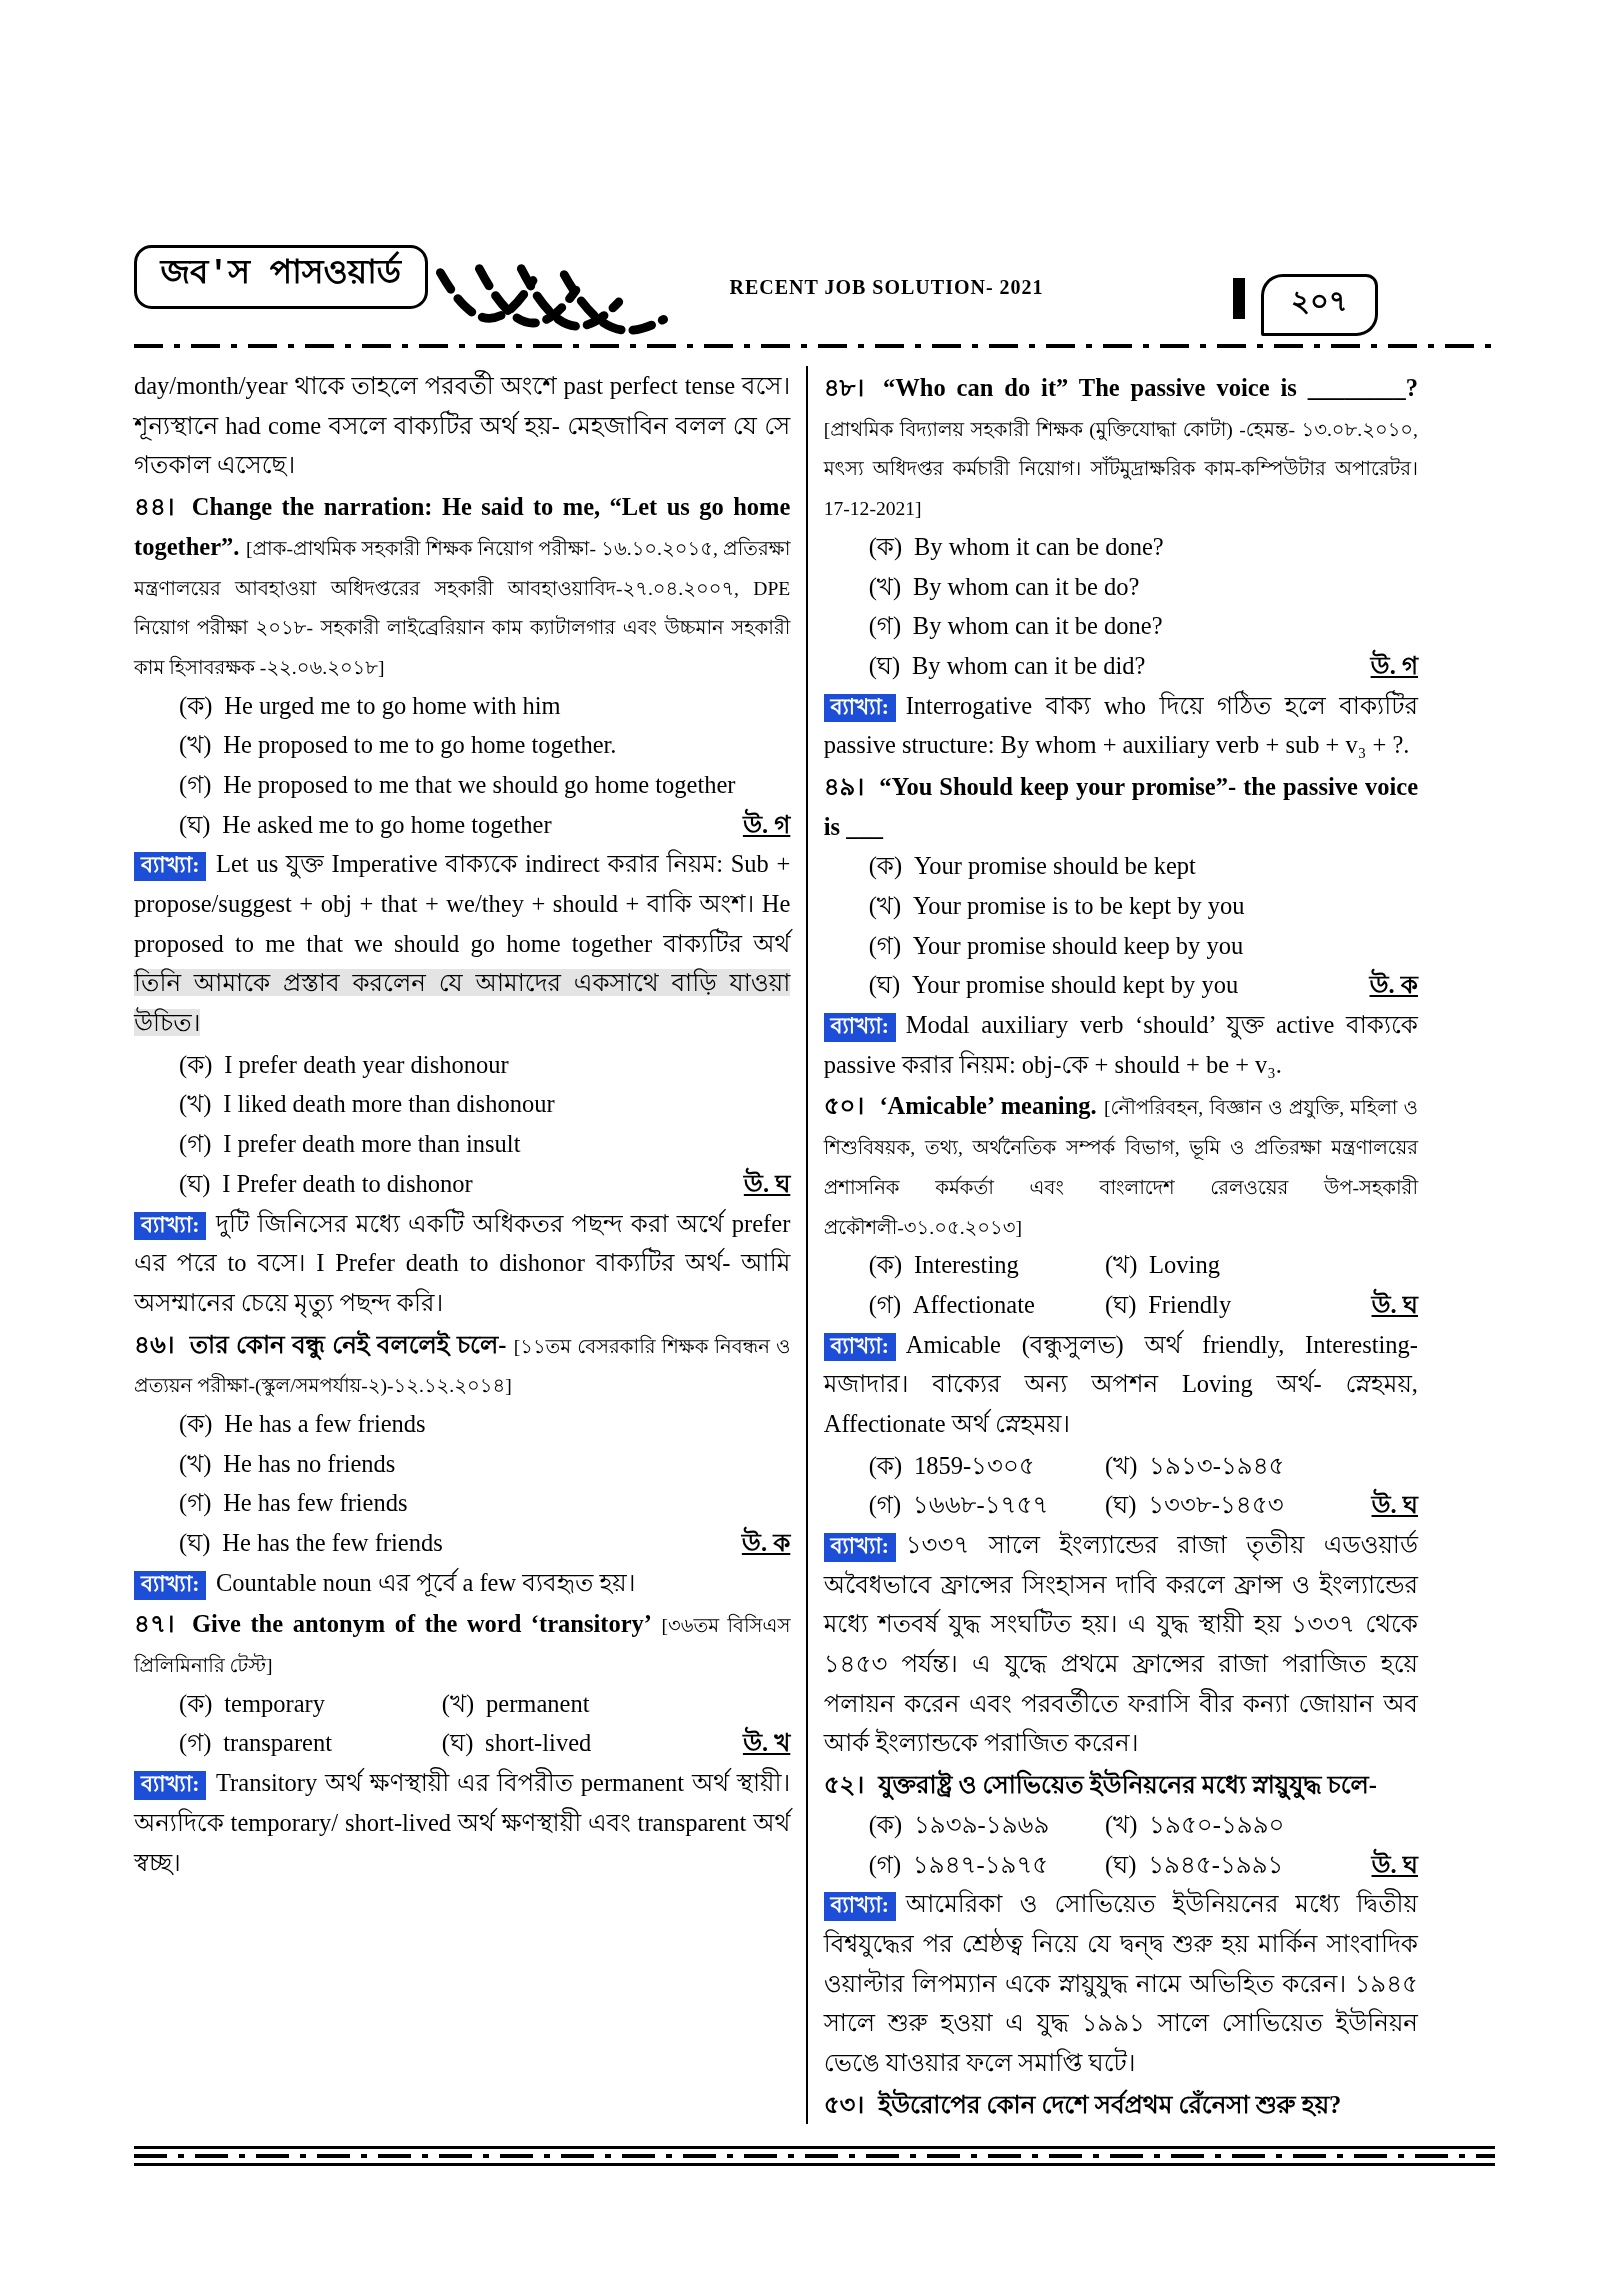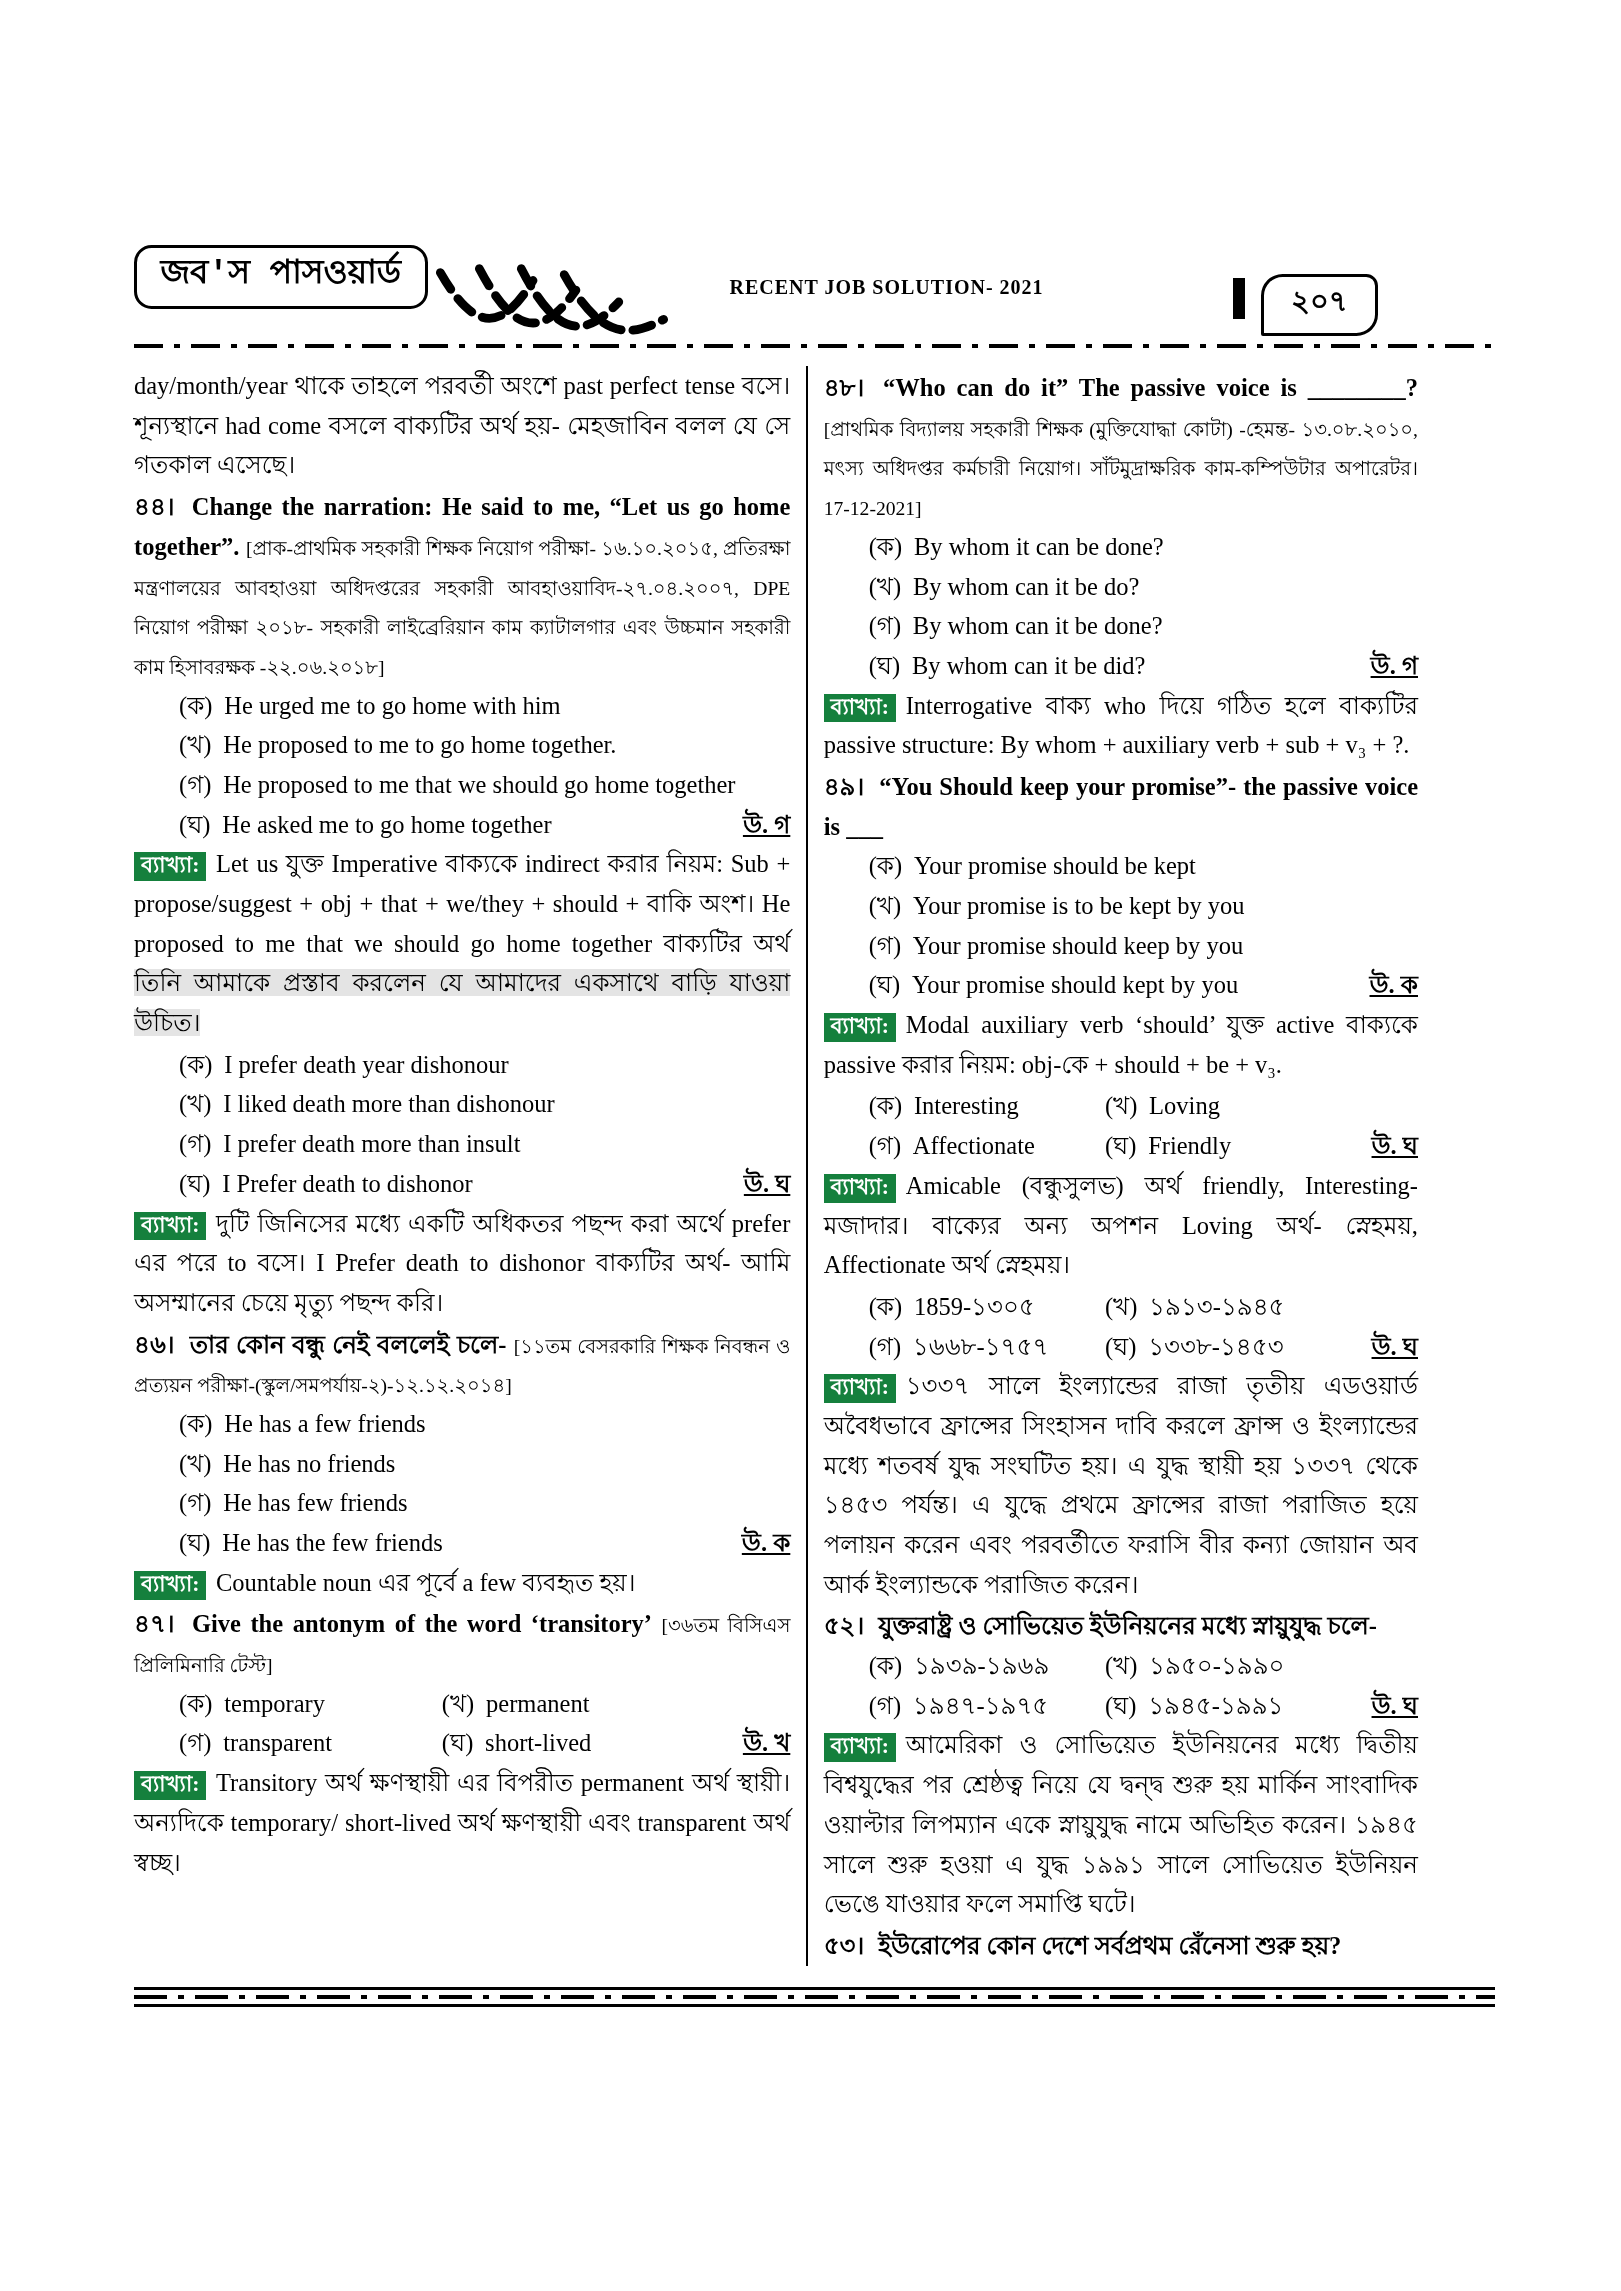--- a/index.html
+++ b/index.html
@@ -51,21 +51,21 @@
     display:flex; align-items:baseline;
     font-size:24.5px; line-height:1.62; padding-left:45px;
   }
   .opt-k { margin-right:11.8px; flex:none; }
   .opt-t { }
   .opt2a { width:43%; display:inline-flex; align-items:baseline; }
   .opt2b { flex:1; display:inline-flex; align-items:baseline; }
   .ans { margin-left:auto; font-weight:bold; white-space:nowrap; padding-left:11.8px;text-decoration:underline; }
 
   .exp-label {
-    background:#15803d; color:#fff; font-weight:bold; font-size:21.6px;
+    background:#1d4ed8; color:#fff; font-weight:bold; font-size:21.6px;
     padding:1px 6.9px 3.9px; margin-right:9.8px; white-space:nowrap;
   }
   .hl { background:#e4e4e4; }
 
   
   .footer {
     width:1361px; margin-top:21.6px;
     border-top:3.9px solid #000; border-bottom:3.9px solid #000;
     padding:4.9px 0;
   }
@@ -272,20 +272,25 @@
           <span class="opt-k">(ঘ)</span>
           <span class="opt-t">Your promise should kept by you</span>
           <span class="ans">উ. ক</span>
         </div>
         <p class="exp">
           <span class="exp-label">ব্যাখ্যা:</span><span>Modal auxiliary verb ‘should’ যুক্ত active বাক্যকে passive করার নিয়ম: obj-কে + should + be + v₃.</span>
         </p>
       </section>
 
       <section class="q">
+        <p class="q-head">
+          <span class="q-num">৫০।</span>
+          <span class="q-title">‘Amicable’ meaning.</span>
+          <span class="q-source">[নৌপরিবহন, বিজ্ঞান ও প্রযুক্তি, মহিলা ও শিশুবিষয়ক, তথ্য, অর্থনৈতিক সম্পর্ক বিভাগ, ভূমি ও প্রতিরক্ষা মন্ত্রণালয়ের প্রশাসনিক কর্মকর্তা এবং বাংলাদেশ রেলওয়ের উপ-সহকারী প্রকৌশলী-৩১.০৫.২০১৩]</span>
+        </p>
         <div class="optrow2">
           <span class="opt2a">
             <span class="opt-k">(ক)</span>
             <span class="opt-t">Interesting</span>
           </span>
           <span class="opt2b">
             <span class="opt-k">(খ)</span>
             <span class="opt-t">Loving</span>
           </span>
         </div>

